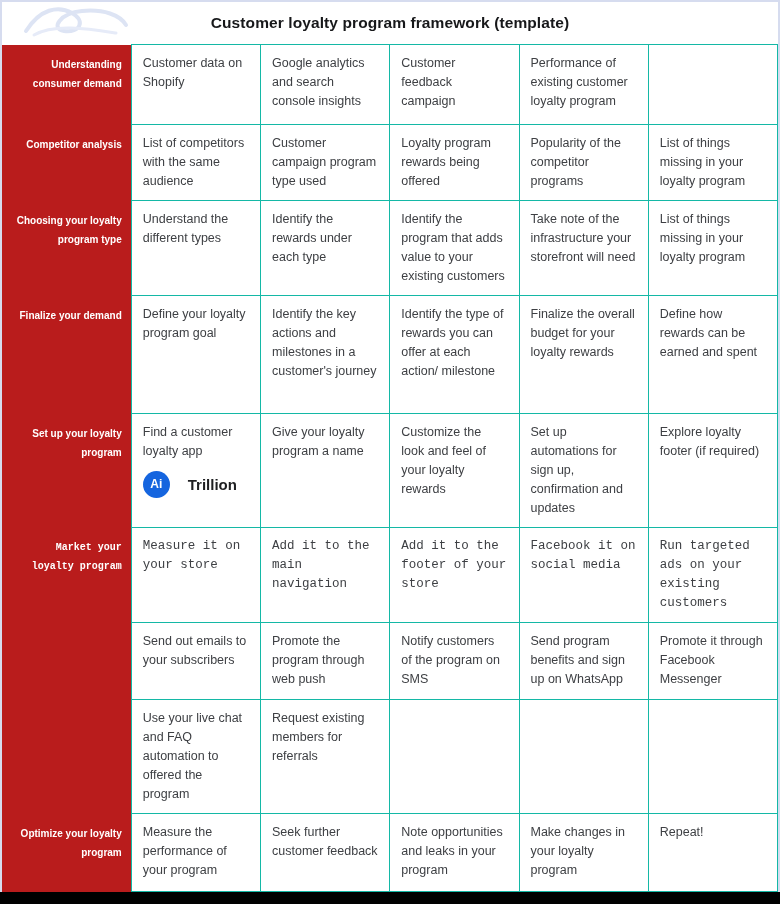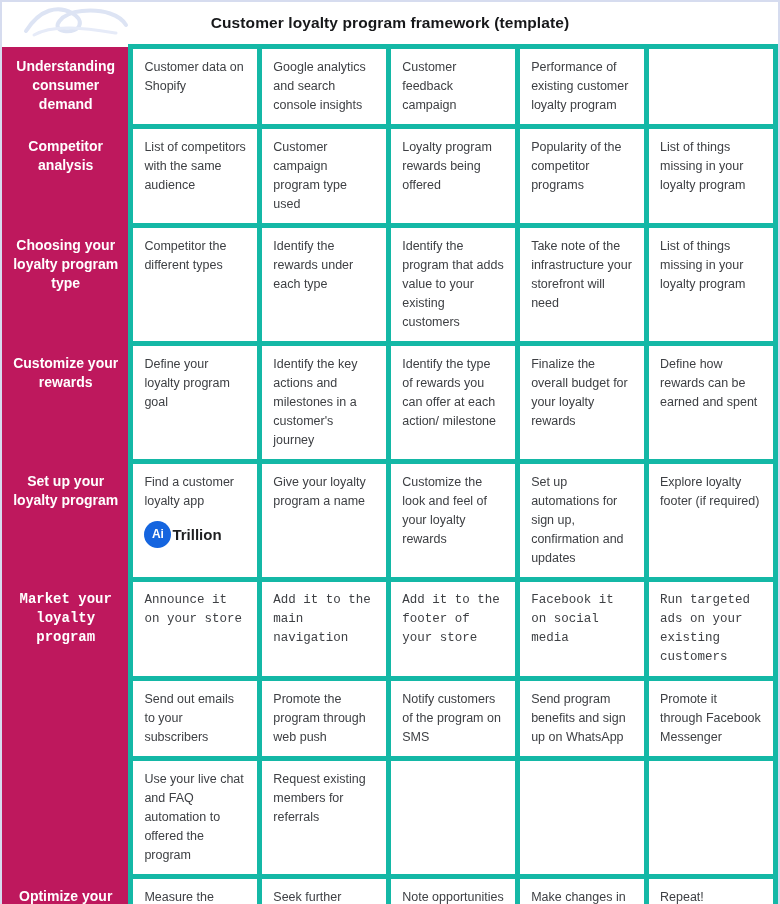--- a/index.html
+++ b/index.html
@@ -29,57 +29,57 @@
     color:#17181a;
     letter-spacing:.1px;
   }
   table.framework{
     border-collapse:collapse;
     table-layout:fixed;
     width:100%;
   }
   table.framework col{width:16.666%;}
   table.framework td{
-    border:5px solid #14b8a6;
+    border:1px solid #14b8a6;
     background:#fff;
     vertical-align:top;
     padding:9px 11px;
     font-size:12.5px;
     line-height:19px;
     color:#3e4044;
     word-wrap:break-word;
   }
   table.framework th{
     border:none;
-    background:#be185d;
+    background:#b91c1c;
     color:#ffffff;
     vertical-align:top;
-    text-align:center;
+    text-align:right;
     padding:10px 9px 10px 10px;
-    font-size:14px;
+    font-size:10px;
     line-height:19px;
     font-weight:bold;
   }
   .app-logo{
     display:flex;align-items:center;
     margin-top:10px;
   }
   .ai-circle{
     flex:0 0 auto;
     width:27px;height:27px;
     border-radius:50%;
     background:#1565df;
     color:#fff;
     font-weight:bold;
     font-size:12px;
     line-height:27px;
     text-align:center;
   }
   .brand-name{
-    margin-left:1px;
+    margin-left:18px;
     font-weight:bold;
     font-size:15px;
     color:#1e1f21;
   }
   .footer-bar{
     position:relative;
     height:46px;
     background:#000;
     overflow:hidden;
   }
@@ -131,48 +131,48 @@
           <tr style="height: 76px;">
             <th rowspan="1">Competitor analysis</th>
             <td><span>List of competitors with the same audience</span></td>
             <td><span>Customer campaign program type used</span></td>
             <td><span>Loyalty program rewards being offered</span></td>
             <td><span>Popularity of the competitor programs</span></td>
             <td><span>List of things missing in your loyalty program</span></td>
           </tr>
           <tr style="height: 92px;">
             <th rowspan="1">Choosing your loyalty program type</th>
-            <td><span>Competitor the different types</span></td>
+            <td><span>Understand the different types</span></td>
             <td><span>Identify the rewards under each type</span></td>
             <td><span>Identify the program that adds value to your existing customers</span></td>
             <td><span>Take note of the infrastructure your storefront will need</span></td>
             <td><span>List of things missing in your loyalty program</span></td>
           </tr>
           <tr style="height: 118px;">
-            <th rowspan="1">Customize your rewards</th>
+            <th rowspan="1">Finalize your demand</th>
             <td><span>Define your loyalty program goal</span></td>
             <td><span>Identify the key actions and milestones in a customer's journey</span></td>
             <td><span>Identify the type of rewards you can offer at each action/ milestone</span></td>
             <td><span>Finalize the overall budget for your loyalty rewards</span></td>
             <td><span>Define how rewards can be earned and spent</span></td>
           </tr>
           <tr style="height: 97px;">
             <th rowspan="1">Set up your loyalty program</th>
             <td><span>Find a customer loyalty app</span><div class="app-logo">
                 <span class="ai-circle">Ai</span>
                 <span class="brand-name">Trillion</span>
               </div></td>
             <td><span>Give your loyalty program a name</span></td>
             <td><span>Customize the look and feel of your loyalty rewards</span></td>
             <td><span>Set up automations for sign up, confirmation and updates</span></td>
             <td><span>Explore loyalty footer (if required)</span></td>
           </tr>
           <tr style="height: 78px; font-family: Liberation Mono, monospace;">
             <th rowspan="3">Market your loyalty program</th>
-            <td><span>Announce it on your store</span></td>
+            <td><span>Measure it on your store</span></td>
             <td><span>Add it to the main navigation</span></td>
             <td><span>Add it to the footer of your store</span></td>
             <td><span>Facebook it on social media</span></td>
             <td><span>Run targeted ads on your existing customers</span></td>
           </tr>
           <tr style="height: 77px;">
             <td><span>Send out emails to your subscribers</span></td>
             <td><span>Promote the program through web push</span></td>
             <td><span>Notify customers of the program on SMS</span></td>
             <td><span>Send program benefits and sign up on WhatsApp</span></td>

